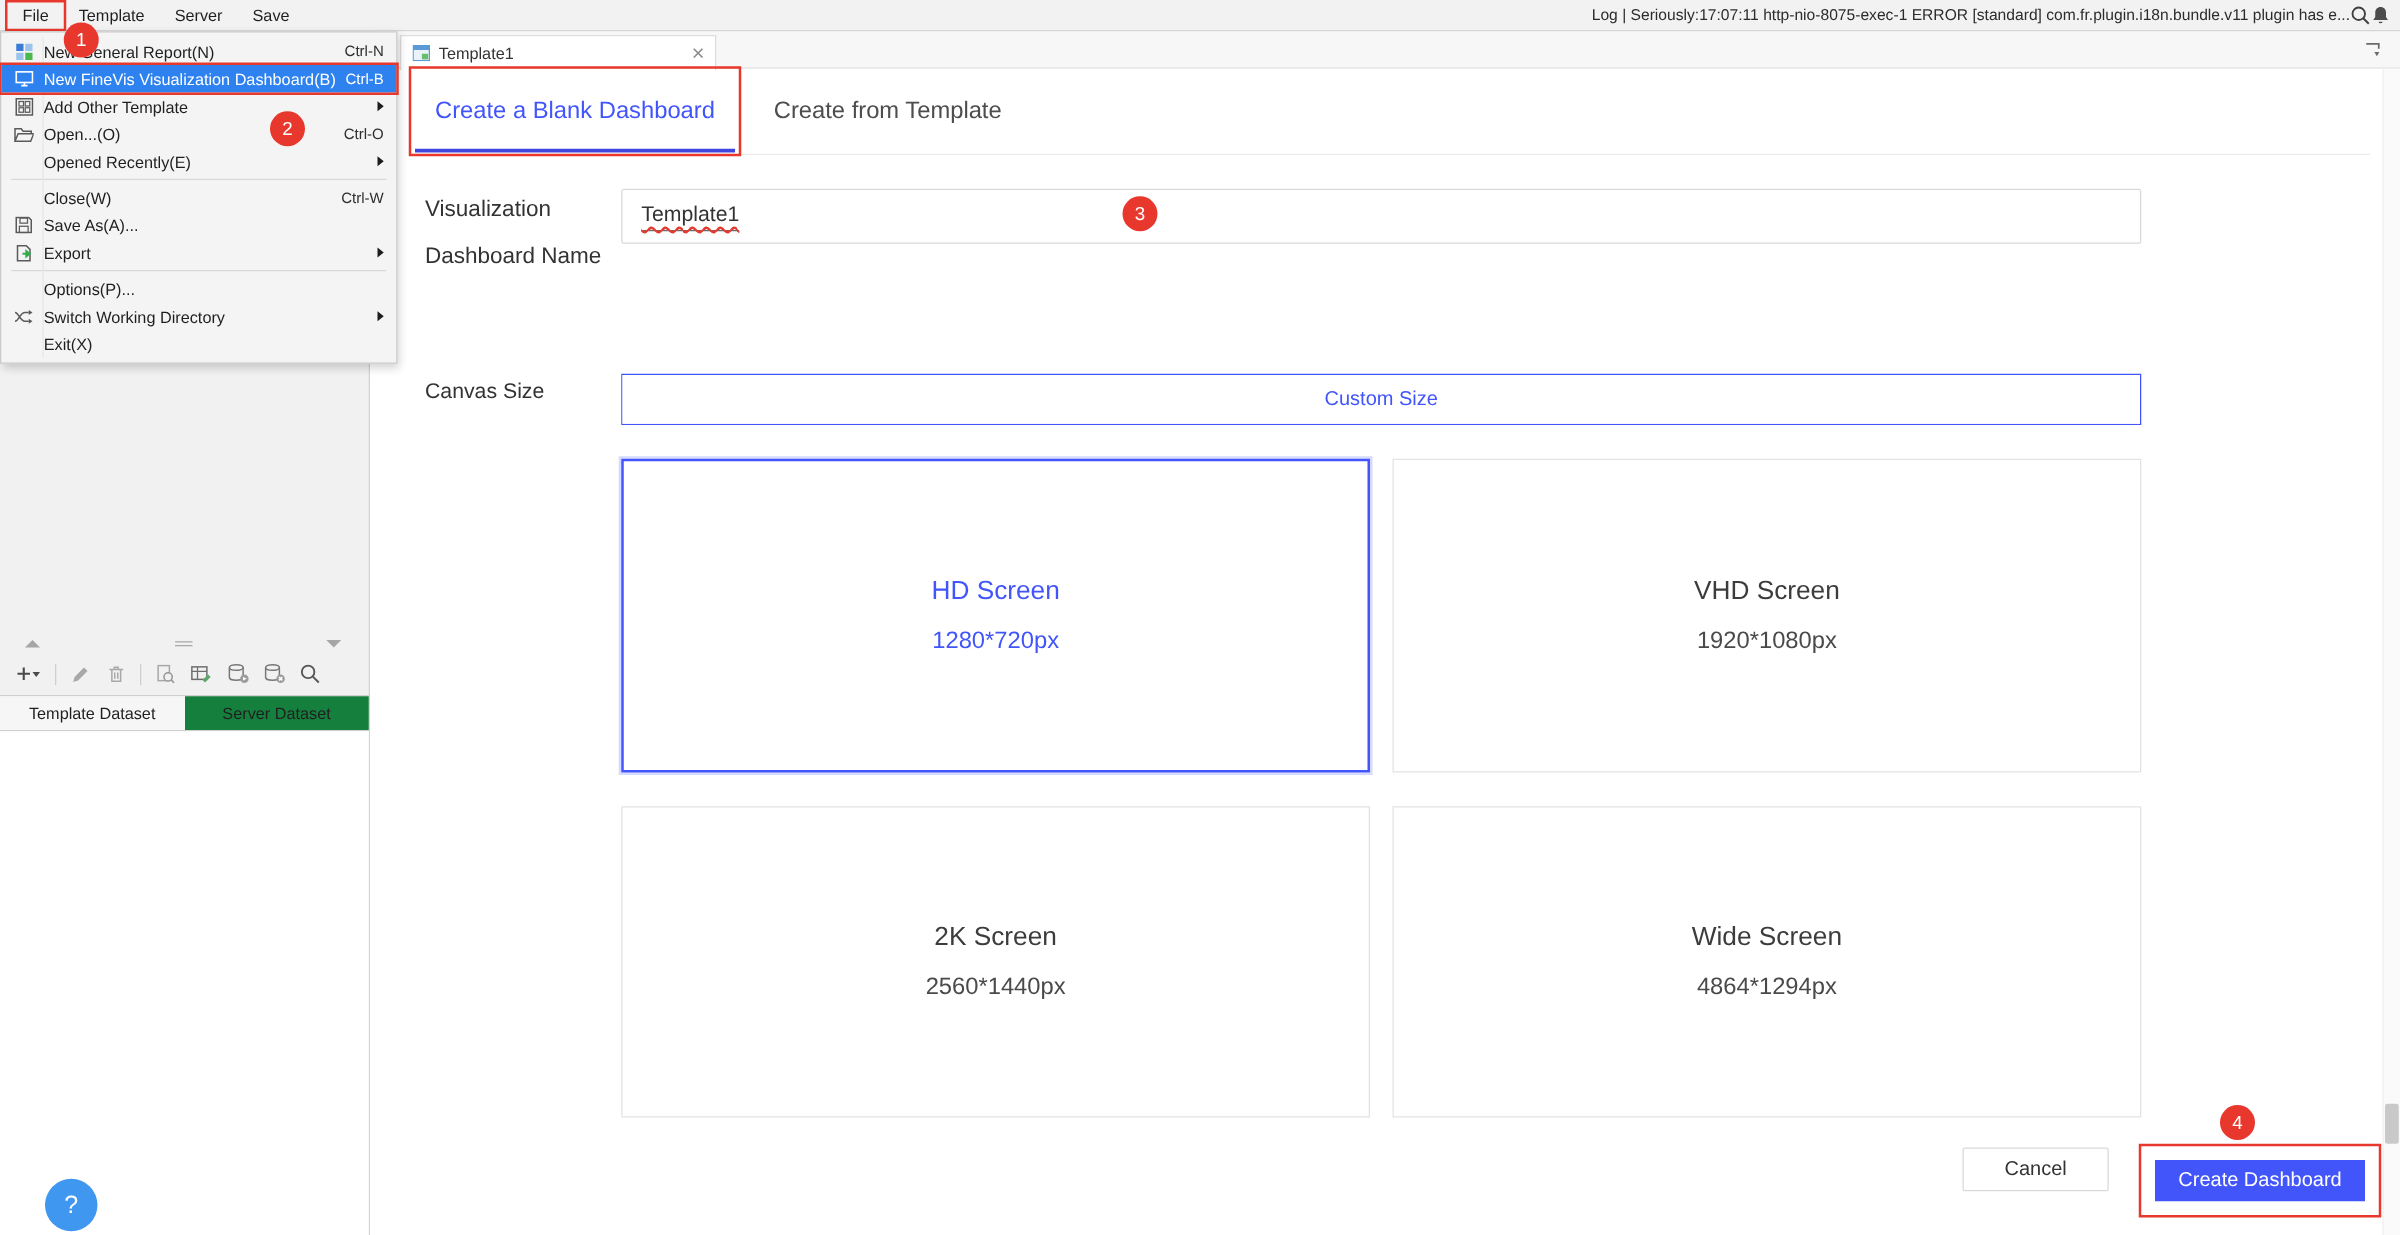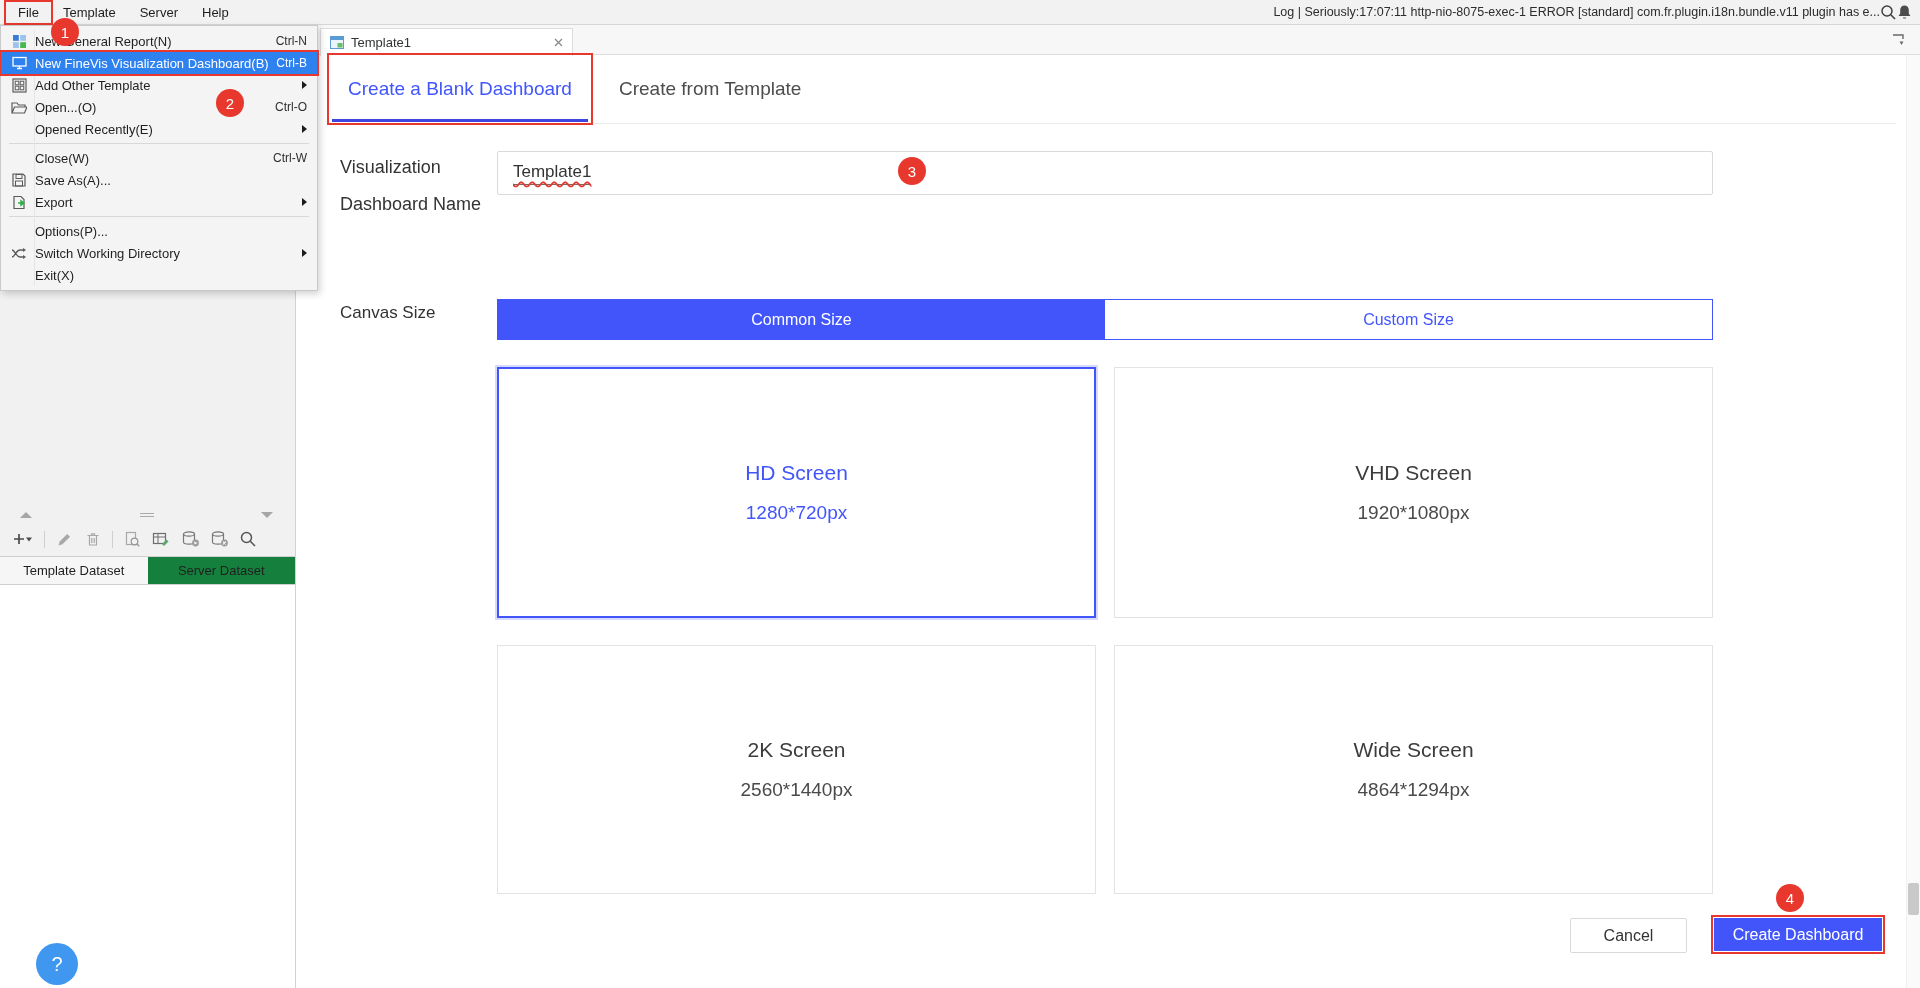--- a/index.html
+++ b/index.html
@@ -65,21 +65,21 @@
   .card.selected{border:2px solid var(--accent);box-shadow:0 0 0 2px rgba(65,85,251,.22)}
   .card-title{font-size:21px;color:#3c3c3c}
   .card-res{font-size:19px;color:#4a4a4a}
   .card.selected .card-title,.card.selected .card-res{color:var(--accent)}
   .card1{left:200px;top:312px;width:599px;height:251px}
   .card2{left:817px;top:312px;width:599px;height:251px}
   .card3{left:200px;top:590px;width:599px;height:249px}
   .card4{left:817px;top:590px;width:599px;height:249px}
 
   .footer-cancel{position:absolute;left:1273px;top:863px;width:117px;height:35px;background:#fff;border:1px solid #d9d9d9;border-radius:2px;font-size:16px;color:#333;display:flex;align-items:center;justify-content:center;cursor:pointer}
-  .footer-create-frame{position:absolute;left:1414px;top:860px;border:2px solid var(--annotation-red);padding:1px;z-index:3}
+  .footer-create-frame{position:absolute;left:1414px;top:860px;border:2px solid var(--annotation-red);padding:11px;z-index:3}
   .footer-create{width:168px;height:33px;background:var(--accent);color:#fff;font-size:16px;display:flex;align-items:center;justify-content:center;cursor:pointer}
 
   .scroll-track{position:absolute;right:0;top:0;width:14px;height:933px;background:#fafafa;border-left:1px solid #f0f0f0}
   .scroll-thumb{position:absolute;right:1px;top:828px;width:11px;height:32px;background:#c9c9c9;border-radius:2px}
 
   
   .menu-popup{position:absolute;left:0;top:25px;width:318px;background:#f4f4f4;border:1px solid #c9c9c9;box-shadow:2px 3px 7px rgba(0,0,0,.18);padding:4px 0;z-index:40}
   .menu-popup::before{content:"";position:absolute;left:33px;top:4px;bottom:4px;width:1px;background:#e6e6e6}
   .menu-row{height:22px;display:flex;align-items:center;padding:0 10px 0 6px;font-size:13px;color:#1f1f1f;position:relative;cursor:pointer}
   .menu-icon{width:24px;display:flex;align-items:center;justify-content:center;color:#5a5a5a;flex:0 0 24px}
@@ -100,21 +100,21 @@
 
   svg{display:block}
 </style>
 </head>
 <body>
 
 <div class="menubar">
   <span class="mb-item file">File</span>
   <span class="mb-item">Template</span>
   <span class="mb-item">Server</span>
-  <span class="mb-item">Help</span>
+  <span class="mb-item">Save</span>
   <div class="mb-right">
     <span class="log-text">Log | Seriously:17:07:11 http-nio-8075-exec-1 ERROR [standard] com.fr.plugin.i18n.bundle.v11 plugin has e...</span>
     <span>
       <svg width="17" height="17" viewBox="0 0 17 17">
           <circle cx="7" cy="7" r="5" fill="none" stroke="#3f3f3f" stroke-width="1.5"></circle>
           <path d="M10.8 10.8 L15 15" stroke="#3f3f3f" stroke-width="1.6"></path>
         </svg>
     </span>
     <span>
       <svg width="15" height="17" viewBox="0 0 15 17">
@@ -230,21 +230,20 @@
     </div>
     <div class="from-template">Create from Template</div>
 
     <div class="name-label">Visualization Dashboard Name</div>
     <div class="name-input">
       <span class="name-value"><span class="nv-inner">Template1</span></span>
     </div>
 
     <div class="canvas-label">Canvas Size</div>
     <div class="seg">
-      <div class="seg-btn selected">Common Size</div>
       <div class="seg-btn unselected">Custom Size</div>
     </div>
 
     <div class="card card1 selected">
       <div class="card-title">HD Screen</div>
       <div class="card-res">1280*720px</div>
     </div>
     <div class="card card2">
       <div class="card-title">VHD Screen</div>
       <div class="card-res">1920*1080px</div>

